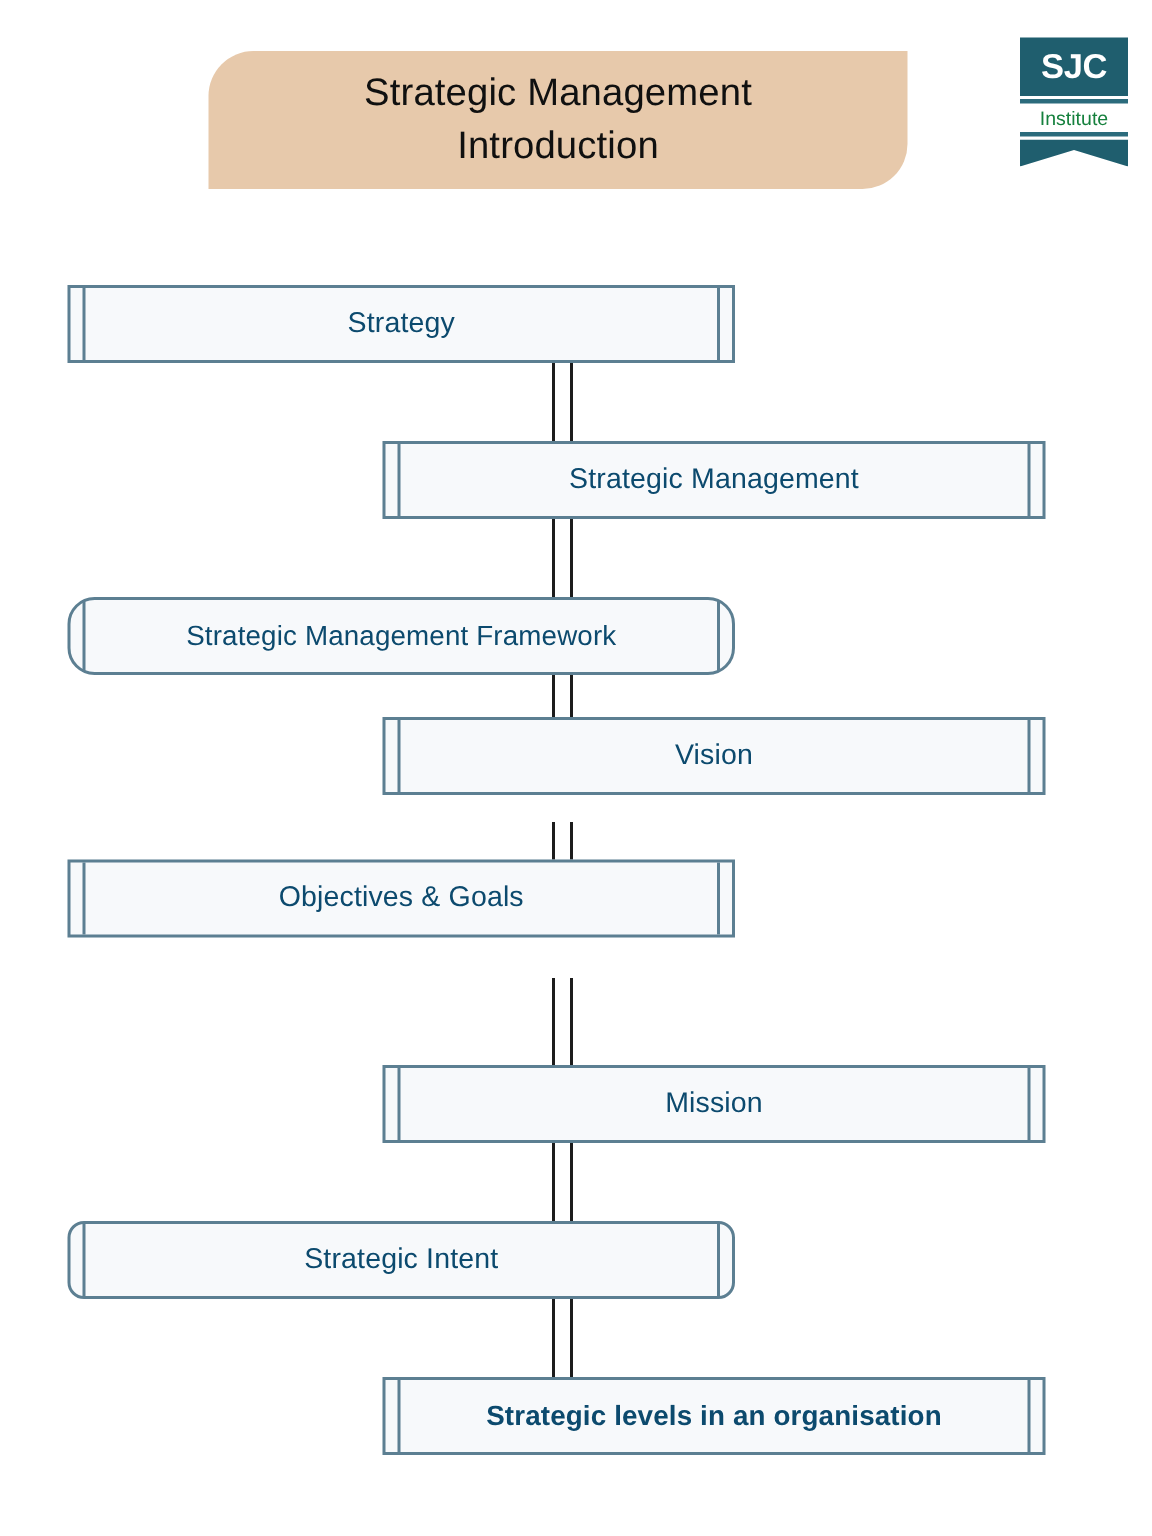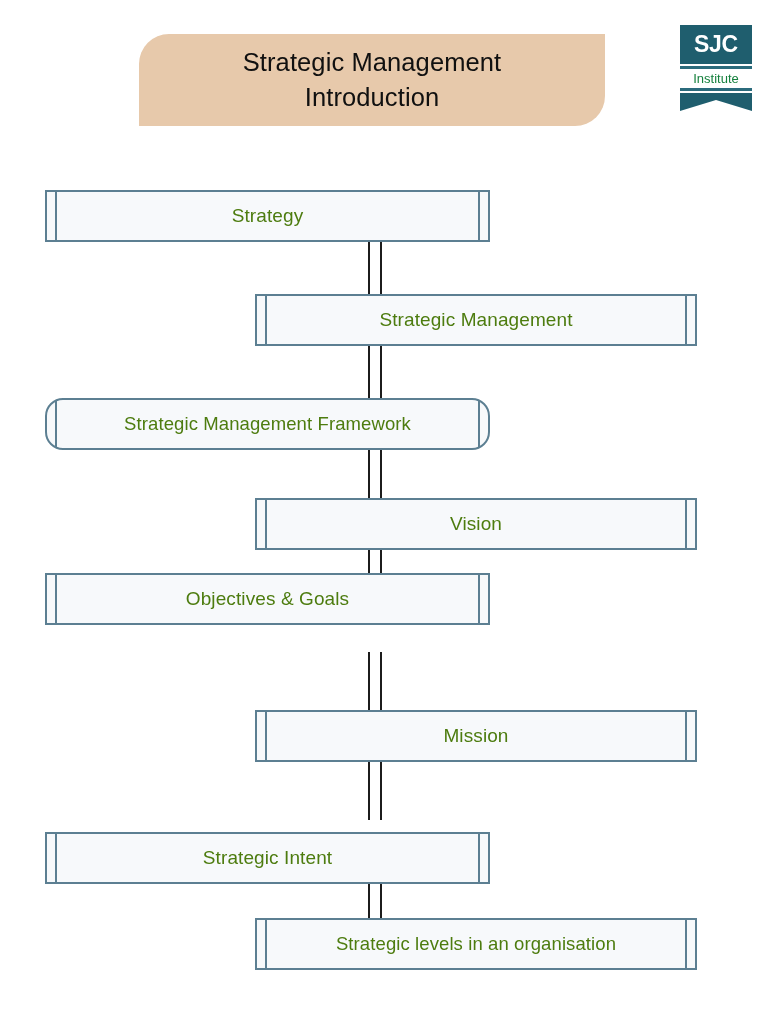--- a/index.html
+++ b/index.html
@@ -138,21 +138,21 @@
   .flow-label {
     position: absolute;
     left: 14px;
     right: 14px;
     top: 0;
     bottom: 0;
     display: flex;
     align-items: center;
     justify-content: center;
     font-size: 19px;
-    color: #4d7c0f;
+    color: #0c4a6e;
     letter-spacing: 0.1px;
     white-space: nowrap;
   }
   .flow-box.wide .flow-label { font-size: 18.5px; }
 
   
   .connector {
     position: absolute;
     left: 368px;
     width: 14px;
@@ -221,30 +221,30 @@
       </div>
       <div class="flow-box left" style="top: 190px;">
         <div class="flow-label">Strategy</div>
       </div>
       <div class="flow-box right" style="top: 294px;">
         <div class="flow-label">Strategic Management</div>
       </div>
       <div class="flow-box left wide" style="top: 398px; border-radius: 18px;">
         <div class="flow-label">Strategic Management Framework</div>
       </div>
-      <div class="flow-box right" style="top: 498px;">
+      <div class="flow-box right" style="top: 478px;">
         <div class="flow-label">Vision</div>
       </div>
       <div class="flow-box left" style="top: 573px;">
         <div class="flow-label">Objectives &amp; Goals</div>
       </div>
       <div class="flow-box right" style="top: 710px;">
         <div class="flow-label">Mission</div>
       </div>
-      <div class="flow-box left" style="top: 832px;">
+      <div class="flow-box left" style="top: 814px; border-radius: 11px;">
         <div class="flow-label">Strategic Intent</div>
       </div>
-      <div class="flow-box right wide" style="top: 918px;">
+      <div class="flow-box right wide" style="top: 918px; font-weight: bold;">
         <div class="flow-label">Strategic levels in an organisation</div>
       </div>
     </div>
 
 </div>
 
 </body></html>

